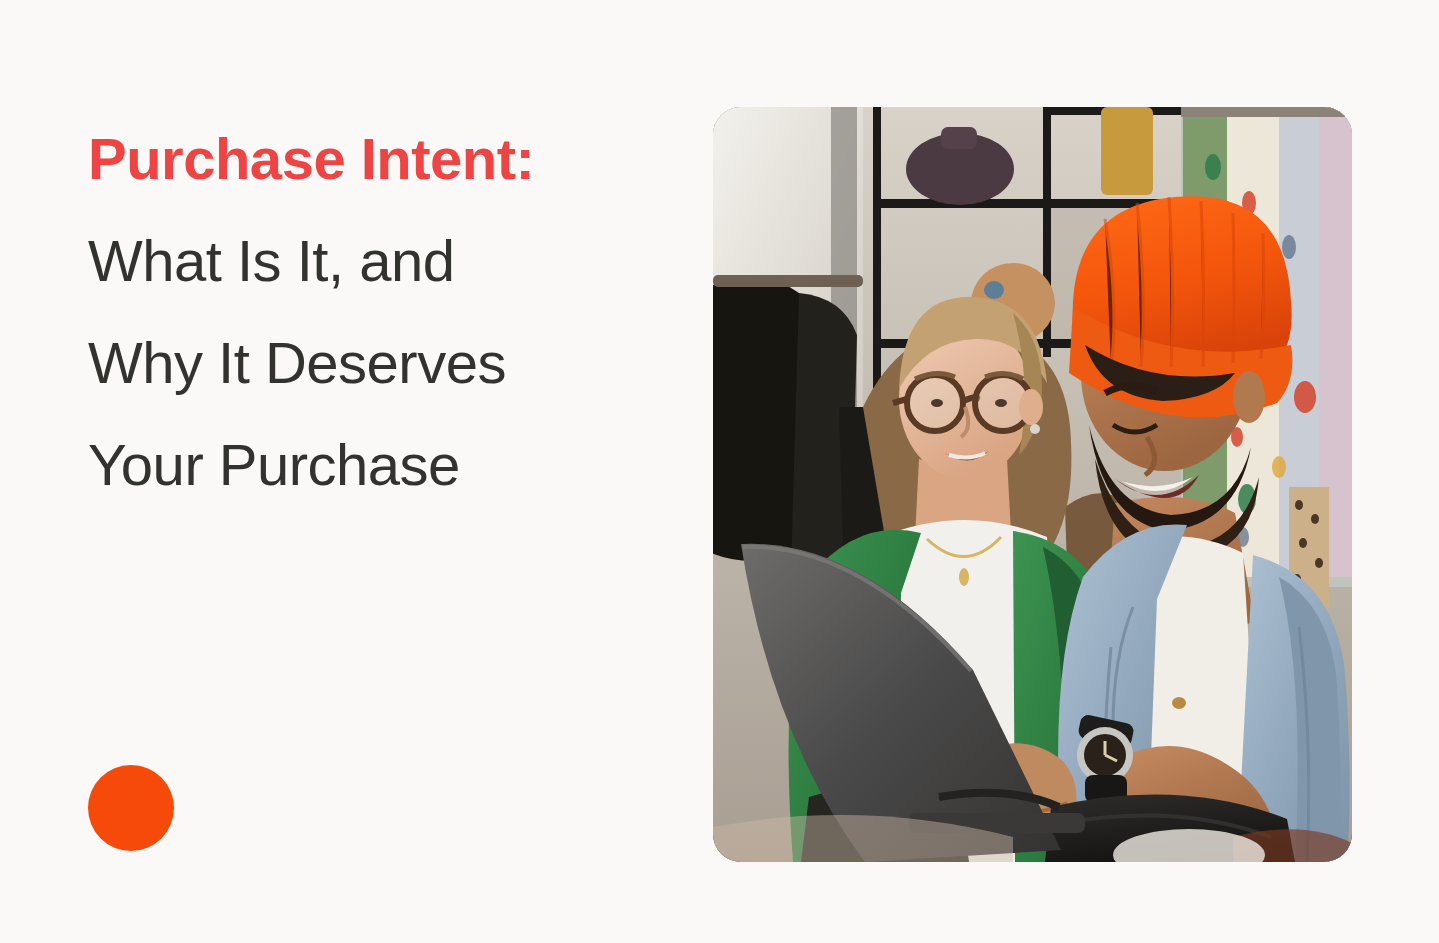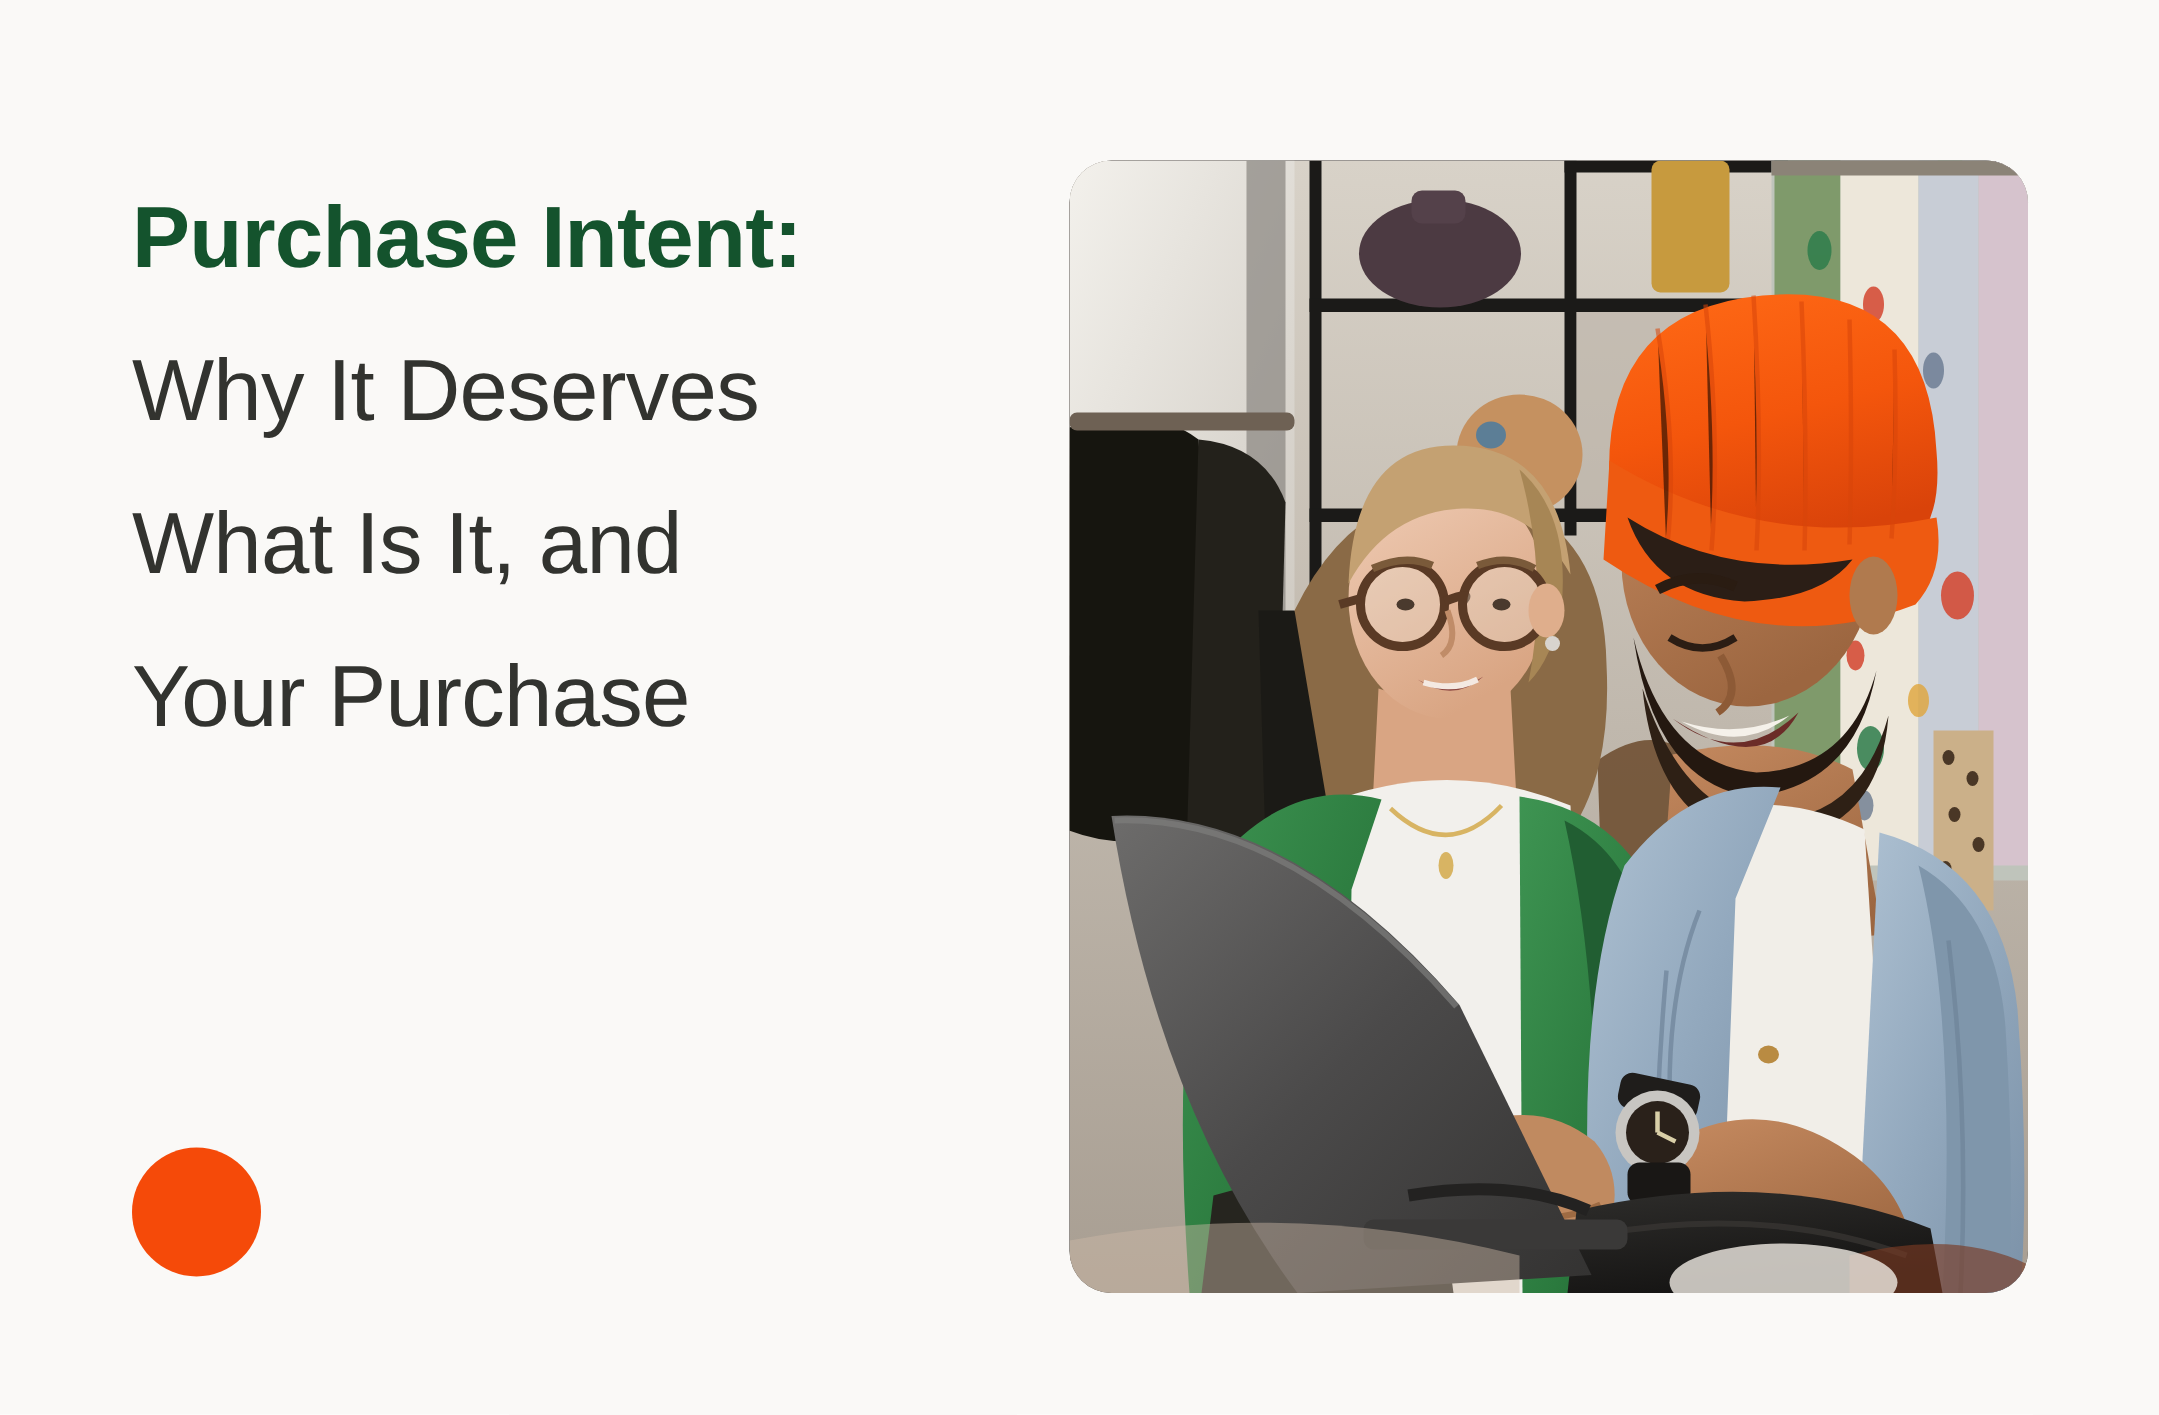--- a/index.html
+++ b/index.html
@@ -28,21 +28,21 @@
     width: 600px;
   }
   .hl-line {
     display: block;
     font-size: 58px;
     line-height: 102px;
     font-weight: 400;
     letter-spacing: -0.5px;
     white-space: nowrap;
   }
-  .hl-accent { color: #14532d; font-weight: 700; }
+  .hl-accent { color: #ef4444; font-weight: 700; }
   .hl-dark   { color: #32332F; }
 
   
   #dot {
     position: absolute;
     left: 88px;
     top: 765px;
     width: 86px;
     height: 86px;
     border-radius: 50%;
@@ -62,22 +62,22 @@
   }
   #photo svg { display: block; width: 100%; height: 100%; }
 </style>
 </head>
 <body>
 
 <div id="canvas">
 
   <div id="headline">
     <span class="hl-line hl-accent">Purchase Intent:</span>
+    <span class="hl-line hl-dark">What Is It, and</span>
     <span class="hl-line hl-dark">Why It Deserves</span>
-    <span class="hl-line hl-dark">What Is It, and</span>
     <span class="hl-line hl-dark">Your Purchase</span>
   </div>
 
   <div id="dot"></div>
 
   <div id="photo">
     <svg viewBox="0 0 639 755" preserveAspectRatio="xMidYMid slice">
       <defs>
         <linearGradient id="gWall" x1="0" y1="0" x2="0" y2="1">
           <stop offset="0" stop-color="#D8D2C8"></stop>

